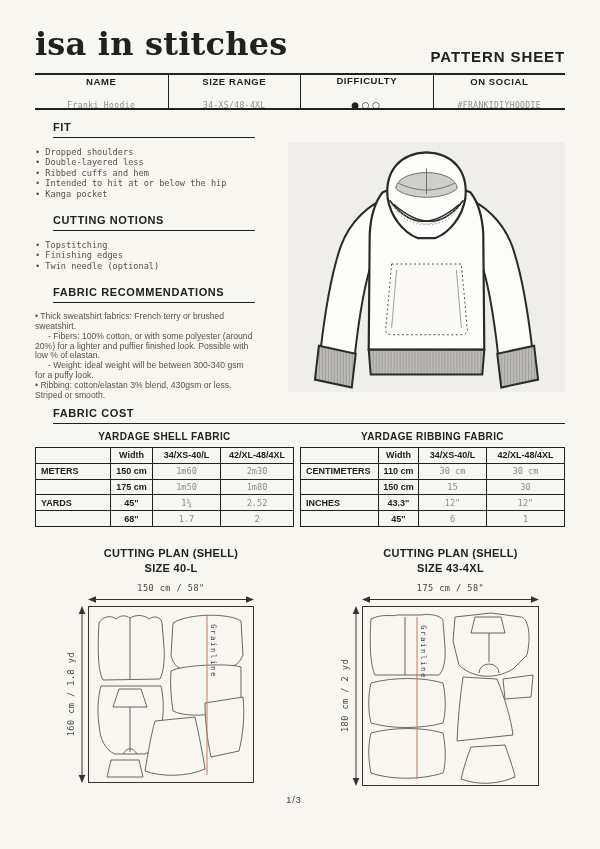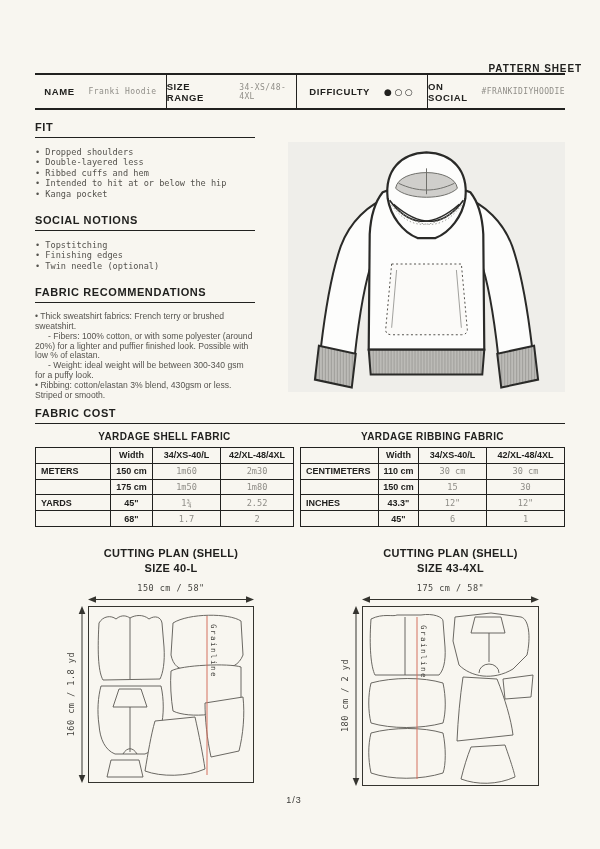--- a/index.html
+++ b/index.html
@@ -2,37 +2,37 @@
 <html><head>
 <meta charset="utf-8">
 <style>
   html,body{margin:0;padding:0;background:#dcd9d2;}
   .page{position:relative;width:600px;height:849px;margin:0 auto;background:#F8F6F0;
         font-family:"Liberation Sans",sans-serif;color:#21211F;overflow:hidden;}
 
   
   .title{position:absolute;left:35px;top:25px;font-family:"DejaVu Serif",serif;
          font-weight:700;font-size:32px;letter-spacing:.2px;}
-  .sheet-label{position:absolute;right:18px;top:48px;font-size:10px;font-weight:700;letter-spacing:.9px;margin-top:15px;}
+  .sheet-label{position:absolute;right:35px;top:48px;font-size:15px;font-weight:700;letter-spacing:.9px;}
 
   
   .info-bar{position:absolute;left:35px;top:73px;width:530px;height:33px;
             border-top:2.5px solid #21211F;border-bottom:2.5px solid #21211F;
             display:grid;grid-template-columns:1fr 1fr 1fr 1fr;}
-  .info-cell{display:flex;align-items:center;justify-content:center;gap:14px;}
+  .info-cell{display:flex;flex-direction:column;align-items:center;justify-content:center;gap:14px;}
   .info-cell + .info-cell{border-left:1.5px solid #21211F;}
   .info-label{font-size:9.5px;font-weight:700;letter-spacing:.6px;}
   .info-value{font-family:"DejaVu Sans Mono",monospace;font-size:8px;color:#908E88;letter-spacing:.4px;}
   .info-value.dots{color:#21211F;font-size:9px;letter-spacing:2.5px;font-family:"DejaVu Sans",sans-serif;}
 
   
   .col-left{position:absolute;left:35px;top:121px;width:220px;}
   .sec{margin-bottom:15px;}
   .sec-h{font-size:11px;font-weight:700;letter-spacing:.6px;padding-bottom:4px;
-         border-bottom:1.5px solid #21211F;margin-bottom:9px;}
+         border-bottom:1.5px solid #21211F;margin-bottom:9px;margin-left:18px;}
   .bullets{list-style:none;margin:0;padding:0;font-family:"DejaVu Sans Mono",monospace;
            font-size:8.6px;line-height:10.4px;color:#55534E;}
   .rec p{margin:0;font-family:Liberation Sans, sans-serif;font-size:8.6px;line-height:9.8px;color:#55534E;}
   .rec p.dash{text-indent:13px;}
 
   
   .hood-panel{position:absolute;left:288px;top:142px;width:277px;height:250px;background:#EFEEEA;}
   .hood-panel svg{position:absolute;left:0;top:0;}
 
   
@@ -66,20 +66,21 @@
   .plan-l .plan-rect{width:164px;height:175px;} .plan-r .plan-rect{width:175px;height:178px;}
 
   .footer{position:absolute;left:0;right:12px;top:795px;text-align:center;font-size:9px;
           letter-spacing:1px;color:#3A3936;}
 </style>
 </head>
 <body>
 
 <div class="page">
 
+  <div class="title">isa in stitches</div>
   <div class="sheet-label">PATTERN SHEET</div>
 
   <div class="info-bar">
     <div class="info-cell">
       <div class="info-label">NAME</div>
       <div class="info-value">Franki Hoodie</div>
     </div>
     <div class="info-cell">
       <div class="info-label">SIZE RANGE</div>
       <div class="info-value">34-XS/48-4XL</div>
@@ -100,21 +101,21 @@
       <ul class="bullets">
         <li>• Dropped shoulders</li>
         <li>• Double-layered less</li>
         <li>• Ribbed cuffs and hem</li>
         <li>• Intended to hit at or below the hip</li>
         <li>• Kanga pocket</li>
       </ul>
     </div>
 
     <div class="sec">
-      <div class="sec-h">SOCIAL NOTIONS</div>
+      <div class="sec-h">CUTTING NOTIONS</div>
       <ul class="bullets">
         <li>• Topstitching</li>
         <li>• Finishing edges</li>
         <li>• Twin needle (optional)</li>
       </ul>
     </div>
 
     <div class="sec rec">
       <div class="sec-h">FABRIC RECOMMENDATIONS</div>
       <p>• Thick sweatshirt fabrics: French terry or brushed sweatshirt.</p>

